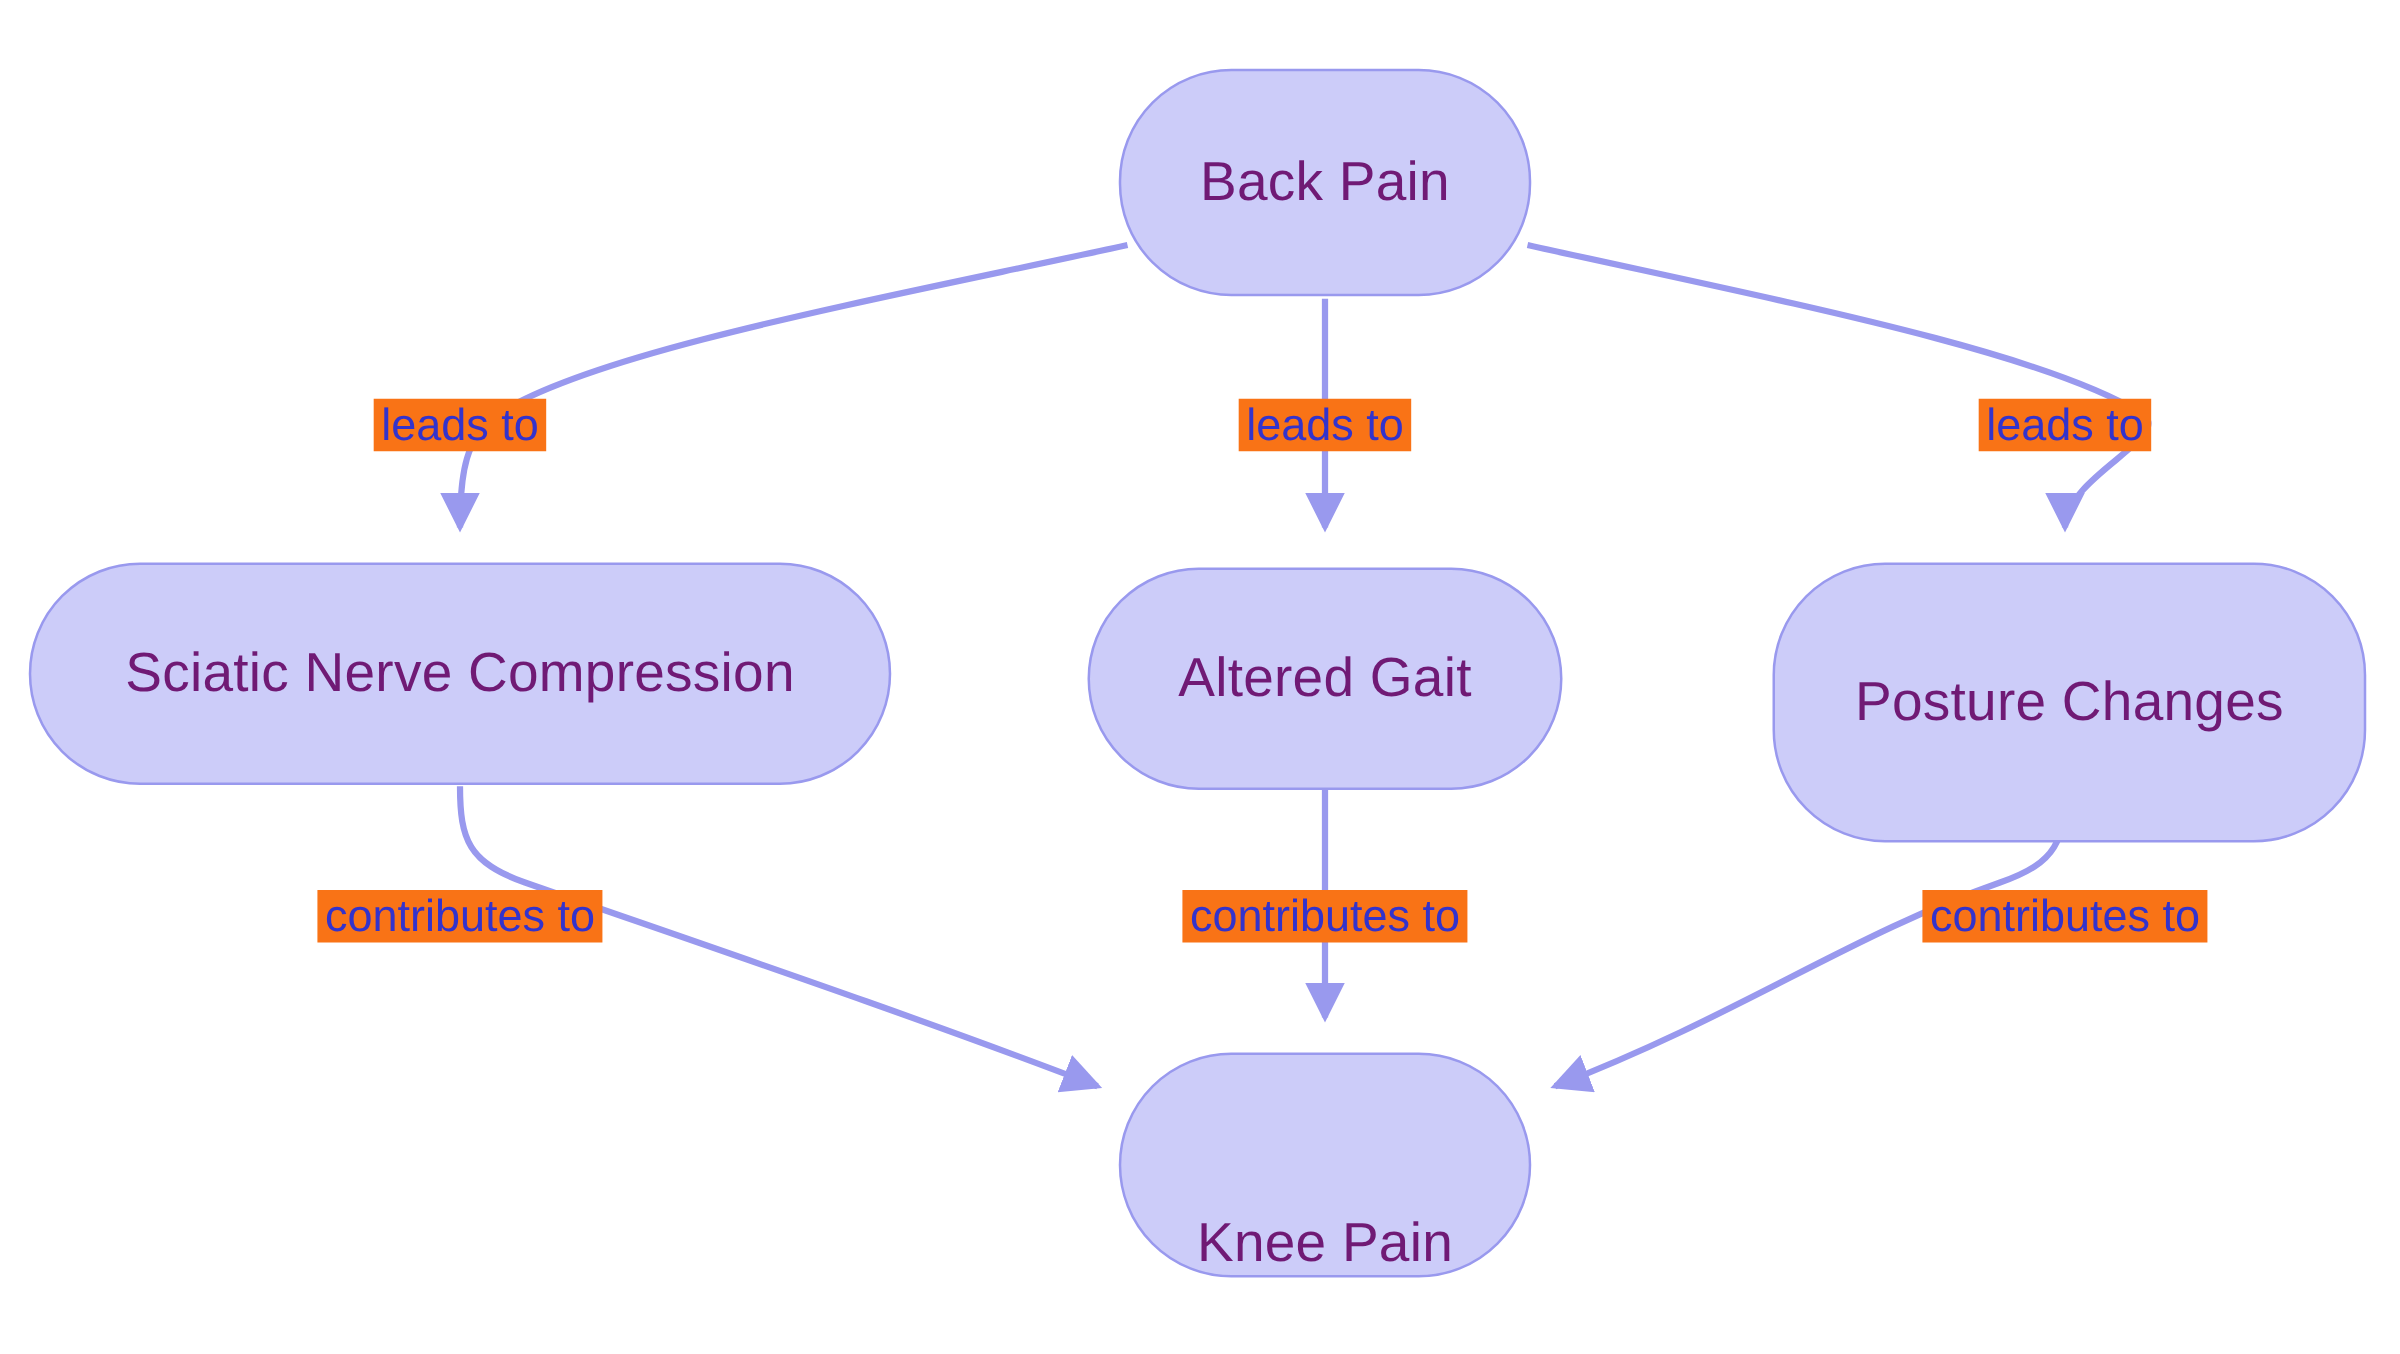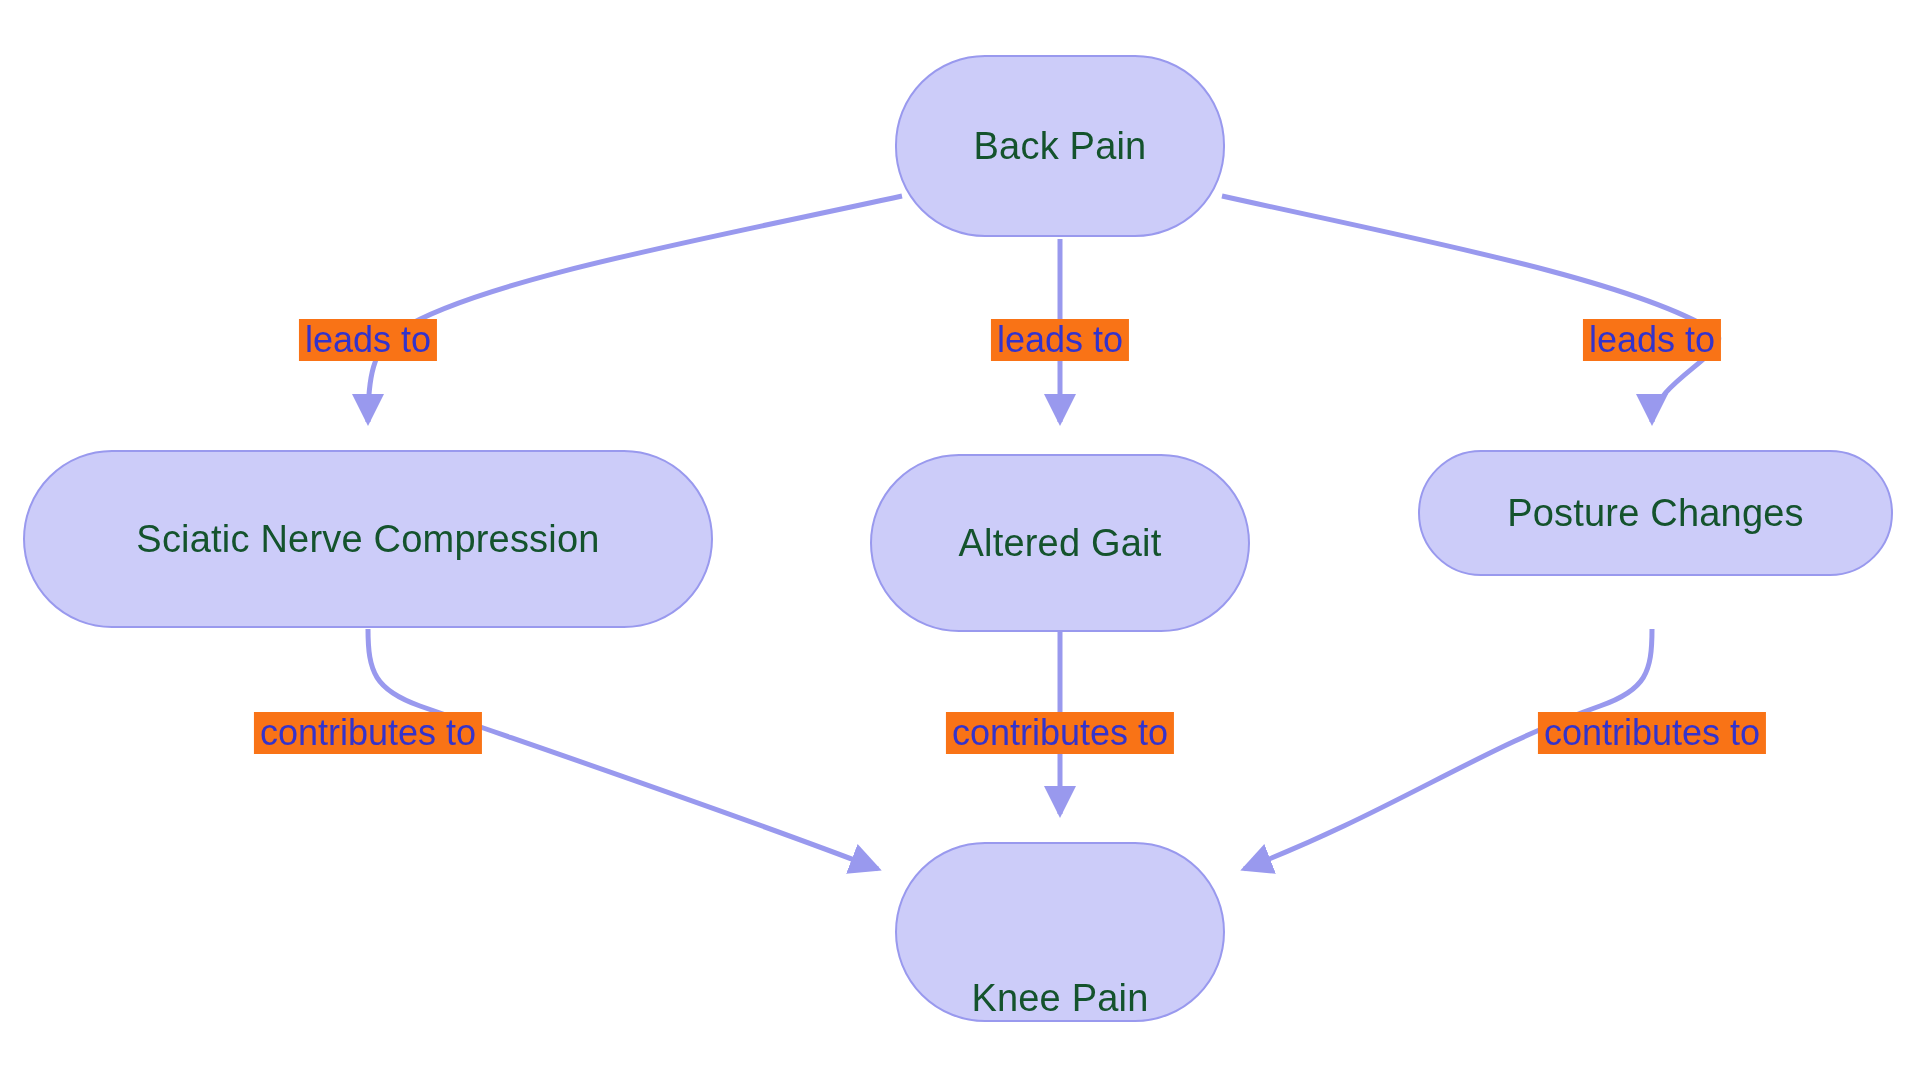--- a/index.html
+++ b/index.html
@@ -27,23 +27,23 @@
   }
   .flow-node {
     position: absolute;
     box-sizing: border-box;
     display: flex;
     align-items: center;
     justify-content: center;
     background: #ccccf9;
     border: 2.5px solid #9999ee;
     border-radius: 90px;
-    color: #14532d;
+    color: #701a75;
     font-family: "Liberation Sans", sans-serif;
-    font-size: 38px;
+    font-size: 44px;
     font-weight: 400;
     letter-spacing: 0.2px;
     white-space: nowrap;
   }
   .edge-label {
     position: absolute;
     color: #3333cc;
     font-family: "Liberation Sans", sans-serif;
     font-size: 36px;
     font-weight: 400;
@@ -81,21 +81,21 @@
   </div>
 
   <div class="flow-node" style="left:23px; top:450px; width:690px; height:178px;">
     <span>Sciatic Nerve Compression</span>
   </div>
 
   <div class="flow-node" style="left:870px; top:454px; width:380px; height:178px;">
     <span>Altered Gait</span>
   </div>
 
-  <div class="flow-node" style="left:1418px; top:450px; width:475px; height:126px;">
+  <div class="flow-node" style="left:1418px; top:450px; width:475px; height:224px;">
     <span>Posture Changes</span>
   </div>
 
   <div class="flow-node" style="left:895px; top:842px; width:330px; height:180px;align-items:flex-end;">
     <span>Knee Pain</span>
   </div>
 
   <div class="edge-label" style="left:368px; top:340px;">leads to</div>
   <div class="edge-label" style="left:1060px; top:340px;">leads to</div>
   <div class="edge-label" style="left:1652px; top:340px;">leads to</div>

